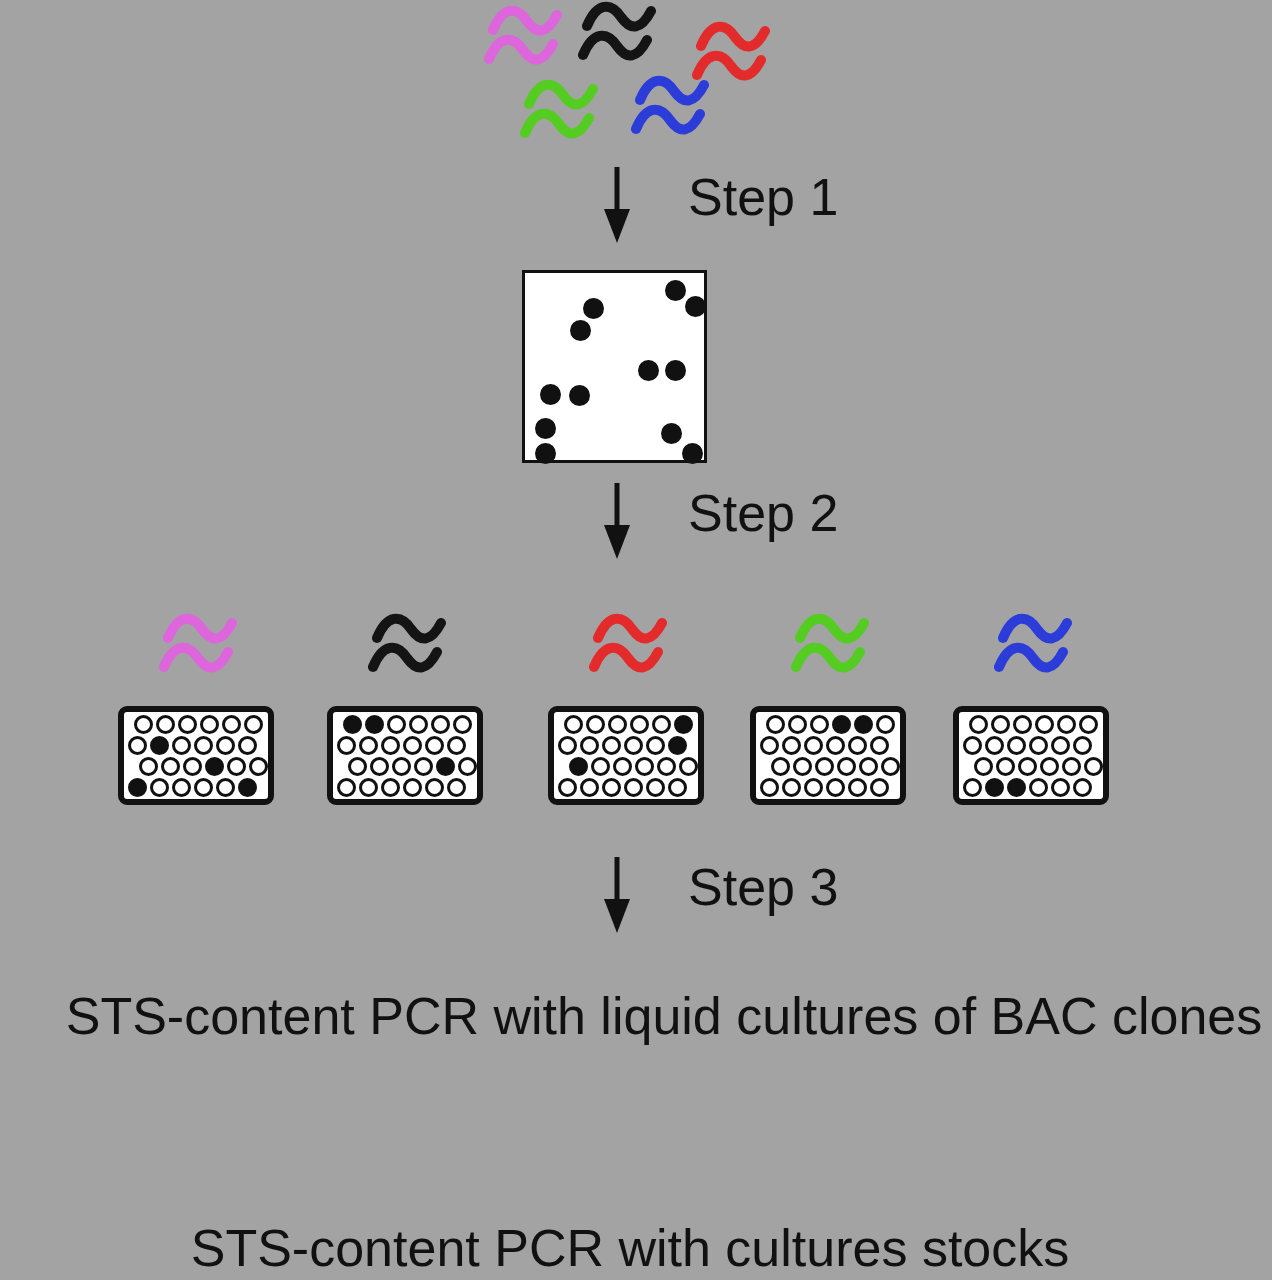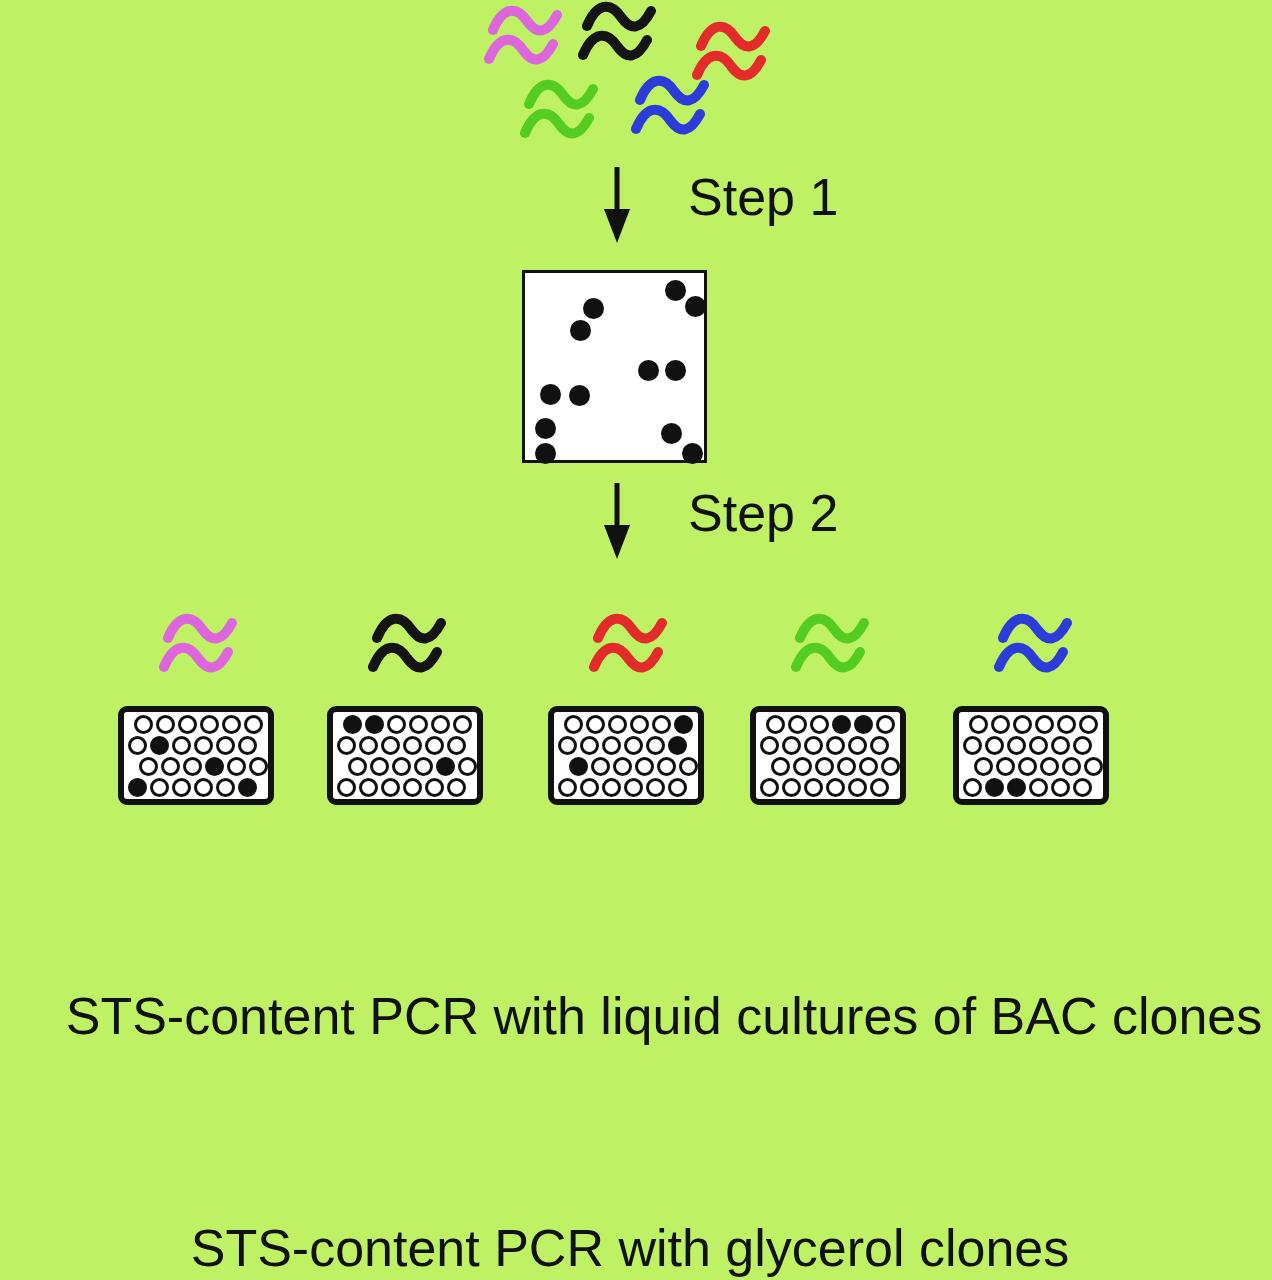--- a/index.html
+++ b/index.html
@@ -1,20 +1,20 @@
 <!DOCTYPE html>
 <html><head>
 <meta charset="utf-8">
 <style>
   html, body { margin: 0; padding: 0; background: #ffffff; }
   .canvas {
     position: relative;
     width: 1272px;
     height: 1280px;
-    background: #bef264;
+    background: #a3a3a3;
     font-family: "Liberation Sans", sans-serif;
     overflow: hidden;
   }
   .layer { position: absolute; left: 0; top: 0; width: 100%; height: 100%; }
   .pair { position: absolute; width: 76px; height: 66px; }
   .pair svg { position: absolute; }
   .step-group { position: absolute; left: 600px; width: 300px; height: 84px; }
   .step-arrow { position: absolute; left: 0; top: 0; }
   .step-label {
     position: absolute; left: 88px; top: 6px;
@@ -346,19 +346,26 @@
           <div class="well"></div>
           <div class="well filled"></div>
           <div class="well filled"></div>
           <div class="well"></div>
           <div class="well"></div>
           <div class="well"></div>
         </div>
       </div>
     </div>
 
+  <div class="step-group" style="top:855px">
+    <svg class="step-arrow" width="34" height="78" viewBox="0 0 34 78">
+      <line x1="17" y1="2" x2="17" y2="48" stroke="#111" stroke-width="5"></line>
+      <polygon points="4,44 30,44 17,78" fill="#111"></polygon>
+    </svg>
+    <div class="step-label">Step 3</div>
+  </div>
 
   <div class="caption" style="top:990px; left:0; width:1272px;">STS-content PCR with liquid cultures of BAC clones</div>
 
 
-  <div class="caption" style="top:1222px; left:0; width:1204px;">STS-content PCR with glycerol clones</div>
+  <div class="caption" style="top:1222px; left:0; width:1204px;">STS-content PCR with cultures stocks</div>
 
 </div>
 
 </body></html>

